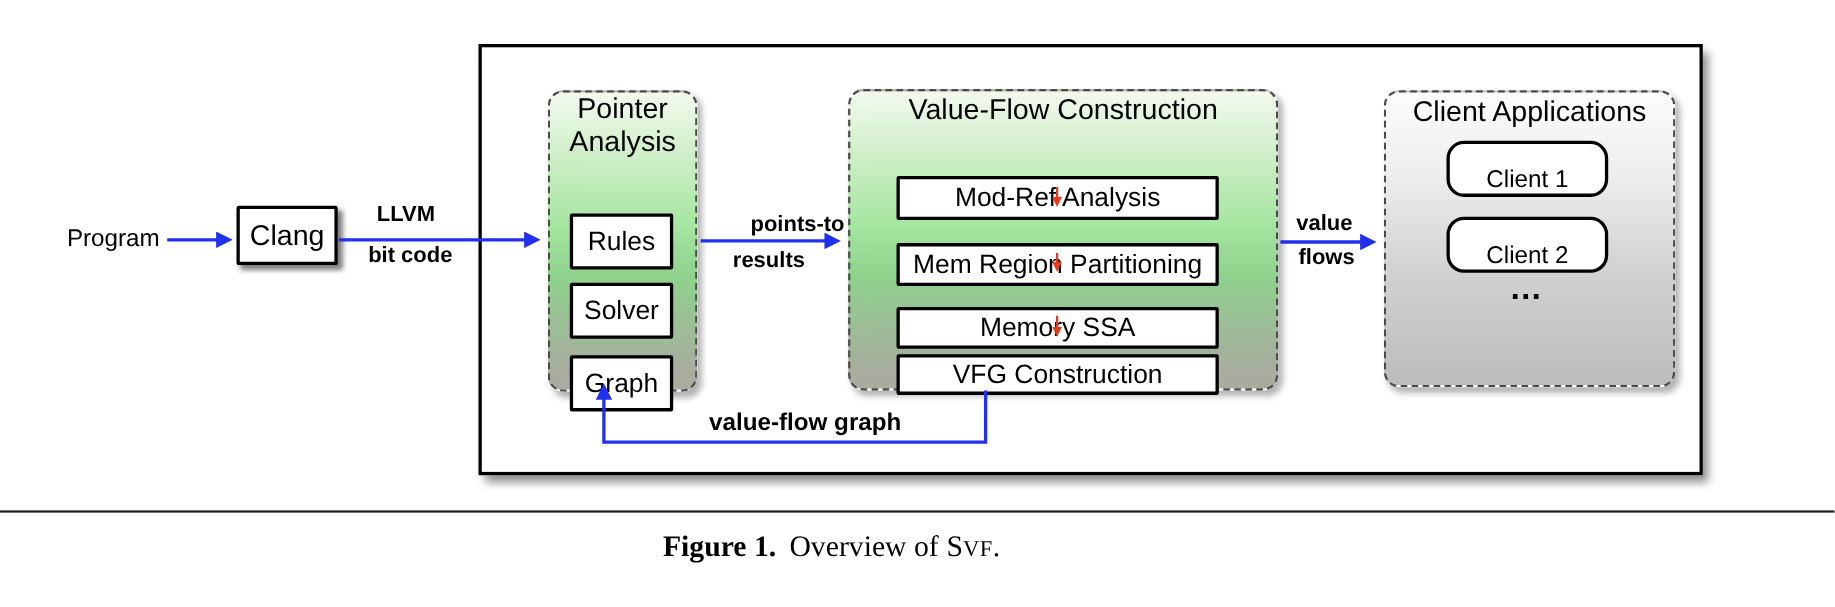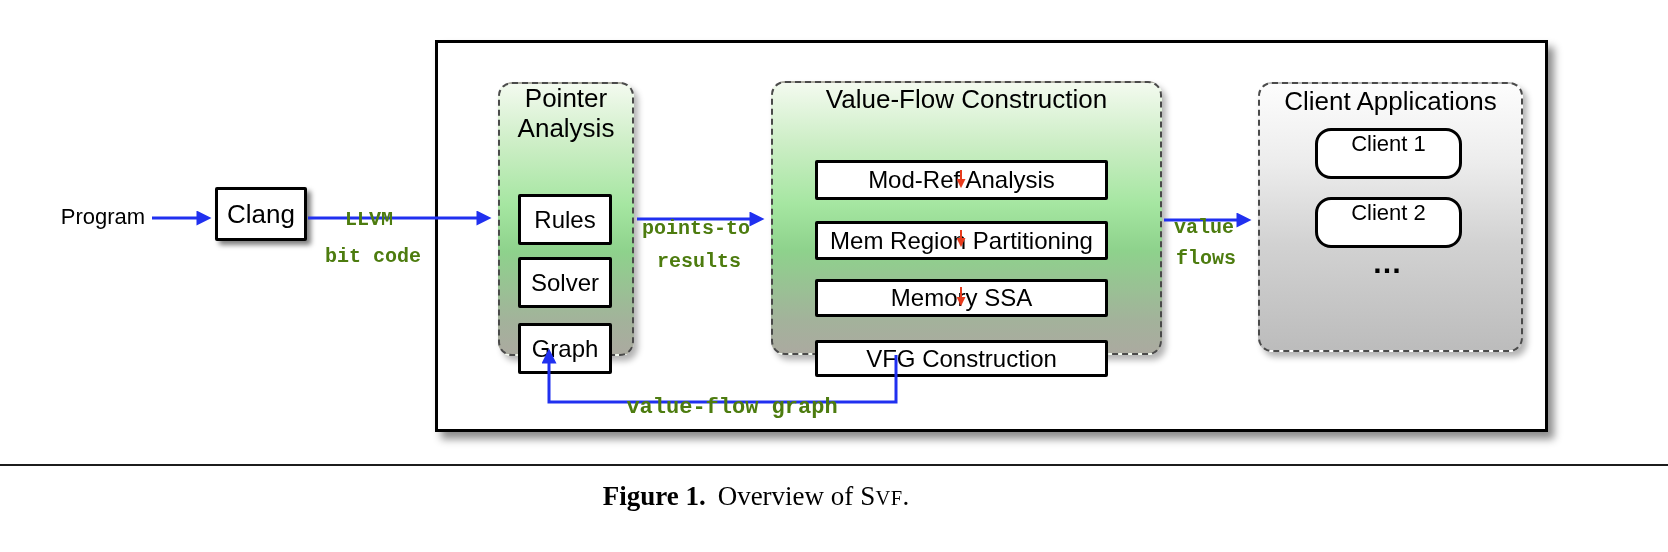--- a/index.html
+++ b/index.html
@@ -46,44 +46,44 @@
     position:absolute;box-sizing:border-box;background:#fff;border:3px solid #000;
     display:flex;align-items:center;justify-content:center;
     z-index:3;border-radius:2px;
   }
   .node.italic{margin-top:32px;}
   .clang{left:215px;top:187px;width:92px;height:54px;font-size:26px;
          box-shadow:4px 4px 5px rgba(0,0,0,0.5);}
   .pa-item{left:518px;width:94px;height:51px;font-size:24px;align-items:center;}
   .pa-1{top:162px;} .pa-2{top:225px;} .pa-3{top:291px;}
   .vfc-item{left:815px;width:293px;height:40px;font-size:24px;}
-  .vfc-1{top:128px;} .vfc-2{top:189px;height:39px;} .vfc-3{top:247px;height:38px;} .vfc-4{top:308px;height:37px;}
+  .vfc-1{top:128px;} .vfc-2{top:189px;height:39px;} .vfc-3{top:247px;height:38px;} .vfc-4{top:290px;height:37px;}
   .pill{
     position:absolute;box-sizing:border-box;background:#fff;border:3px solid #000;
-    border-radius:16px;display:flex;align-items:flex-start;justify-content:center;
+    border-radius:16px;display:flex;align-items:flex-end;justify-content:center;
     font-size:22px;z-index:3;left:1315px;width:147px;height:51px;
   }
   .cl-1{top:128px;} .cl-2{top:197px;} .cl-3{top:293px;}
   .ellipsis{
     position:absolute;left:1315px;top:246px;width:147px;height:34px;
     display:flex;align-items:center;justify-content:center;
     font-size:30px;font-weight:bold;letter-spacing:3px;z-index:3;
   }
   
   .text-label{position:absolute;font-size:22px;z-index:4;}
   .program-label{left:103px;top:204px;transform:translateX(-50%);}
   
   .edge-label{
     position:absolute;transform:translateX(-50%);
-    font-family:Liberation Mono, monospace;font-weight:bold;font-size:20px;
-    color:#4d7c0f;z-index:6;white-space:nowrap;margin-top:24px;
+    font-family:Liberation Sans, sans-serif;font-weight:bold;font-size:20px;
+    color:#000000;z-index:6;white-space:nowrap;
   }
   .lb-llvm1{left:369px;top:184px;}
   .lb-llvm2{left:373px;top:221px;}
-  .lb-pt1{left:696px;top:193px;}
+  .lb-pt1{left:725px;top:193px;}
   .lb-pt2{left:699px;top:226px;}
   .lb-vf1{left:1204px;top:192px;}
   .lb-vf2{left:1206px;top:223px;}
   .lb-feedback{left:732px;top:371px;font-size:22px;}
   
   .arrow-layer{position:absolute;left:0;top:0;z-index:5;pointer-events:none;}
   .ln-blue{stroke:var(--arrow-blue,#2030f0);stroke-width:3;fill:none;}
   .ln-red{stroke:var(--arrow-red,#e73b1d);stroke-width:2;fill:none;}
   .mk-blue{fill:var(--arrow-blue,#2030f0);}
   .mk-red{fill:var(--arrow-red,#e73b1d);}

